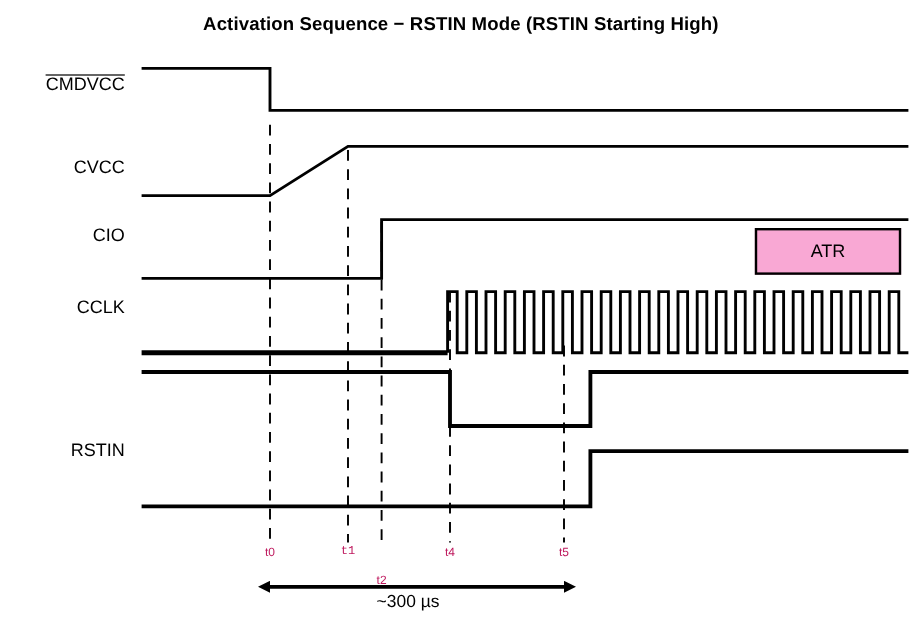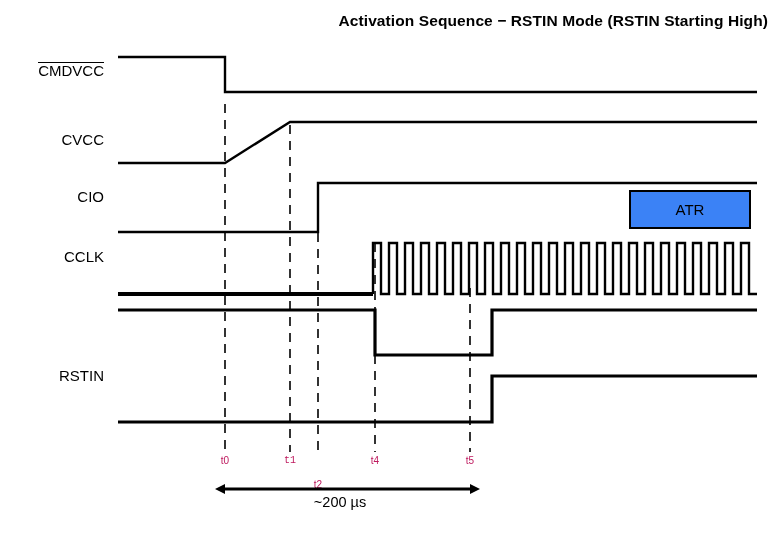--- a/index.html
+++ b/index.html
@@ -13,21 +13,21 @@
     height: 533px;
     background: #ffffff;
     font-family: "Liberation Sans", sans-serif;
     overflow: hidden;
   }
   #title {
     position: absolute;
     left: 0;
     top: 12px;
     width: 768px;
-    text-align: right;
+    text-align: center;
     font-size: 15.5px;
     font-weight: bold;
     color: #000;
     letter-spacing: 0.1px;
   }
   .sig-label {
     position: absolute;
     font-size: 15px;
     color: #000;
     text-align: right;
@@ -46,21 +46,21 @@
     text-align: center;
     white-space: nowrap;
   }
   #atr-box {
     position: absolute;
     left: 629px;
     top: 190px;
     width: 122px;
     height: 39px;
     border: 2px solid #000;
-    background: #3b82f6;
+    background: #f9a8d4;
     display: flex;
     align-items: center;
     justify-content: center;
     font-size: 15px;
     color: #000;
     box-sizing: border-box;
   }
   #duration-label {
     position: absolute;
     left: 240px;
@@ -94,21 +94,21 @@
   <div class="tick-label" style="left:205px; top:455px; width:40px;">t0</div>
   <div class="tick-label" style="left:270px; top:455px; width:40px;font-family:Liberation Mono, monospace;">t1</div>
   <div class="tick-label" style="left:298px; top:455px; width:40px;margin-top:24px;">t2</div>
   <div class="tick-label" style="left:355px; top:455px; width:40px;">t4</div>
   <div class="tick-label" style="left:450px; top:455px; width:40px;">t5</div>
 
   <div id="atr-box">
     <span>ATR</span>
   </div>
 
-  <div id="duration-label">~200 µs</div>
+  <div id="duration-label">~300 µs</div>
 
   <svg width="768" height="533">
     <defs>
       <marker id="arrL" markerWidth="12" markerHeight="12" refX="10" refY="5" orient="auto" markerUnits="userSpaceOnUse">
         <path d="M10,0 L10,10 L0,5 Z" fill="#000"></path>
       </marker>
       <marker id="arrR" markerWidth="12" markerHeight="12" refX="2" refY="5" orient="auto" markerUnits="userSpaceOnUse">
         <path d="M2,0 L2,10 L12,5 Z" fill="#000"></path>
       </marker>
     </defs>

